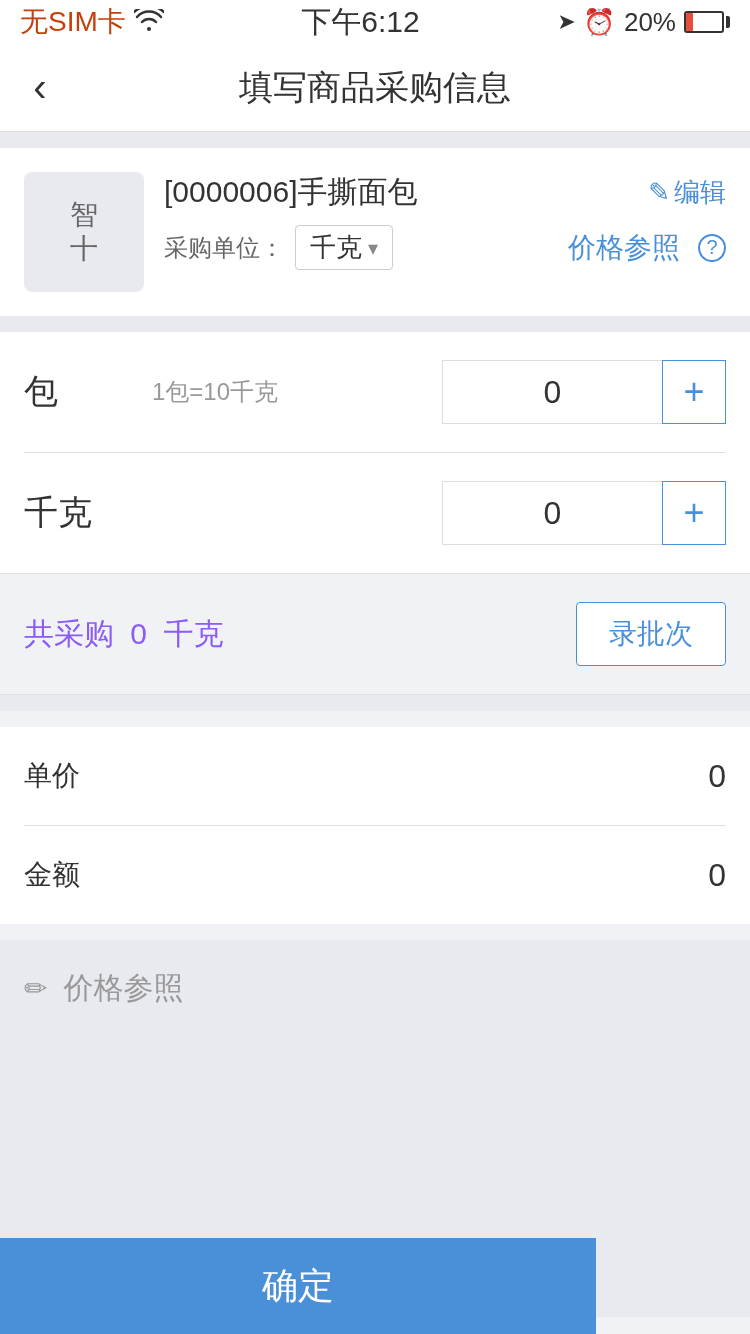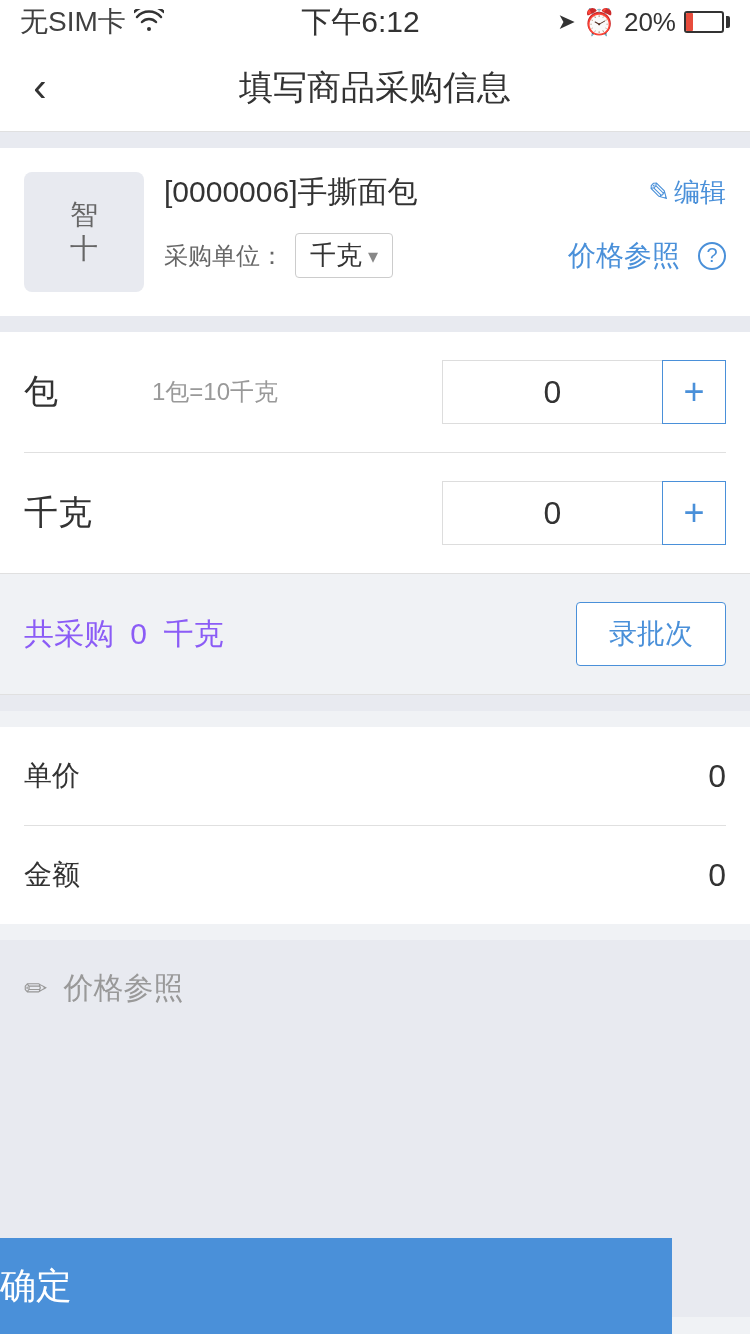--- a/index.html
+++ b/index.html
@@ -22,21 +22,21 @@
       align-items: center;
       justify-content: space-between;
       padding: 0 20px;
       font-size: 28px;
     }
     .status-left {
       display: flex;
       align-items: center;
       gap: 8px;
       font-size: 28px;
-      color: #404040;
+      color: #c2410c;
     }
     .status-center {
       font-size: 30px;
       font-weight: 500;
       color: #333;
     }
     .status-right {
       display: flex;
       align-items: center;
       gap: 8px;
@@ -132,21 +132,21 @@
       text-align: center;
       line-height: 1.2;
     }
     .product-info {
       flex: 1;
     }
     .product-header {
       display: flex;
       align-items: center;
       justify-content: space-between;
-      margin-bottom: 20px;
+      margin-bottom: 12px;
     }
     .product-name {
       font-size: 30px;
       color: #333;
       font-weight: 500;
     }
     .edit-link {
       font-size: 26px;
       color: #4a90d9;
       display: flex;
@@ -313,25 +313,26 @@
       background: #e8eaf0;
       flex: 1;
       min-height: 280px;
     }
 
     
     .bottom-btn {
       position: fixed;
       bottom: 0;
       left: 0;
-      width: 672px;
+      width: 596px;
       height: 96px;
       background: #4a90d9;
       display: flex;
       align-items: center;
+      justify-content: center;
       cursor: pointer;
     }
     .bottom-btn-text {
       font-size: 36px;
       color: #fff;
       font-weight: 500;
     }
   </style>
 </head>
 <body>

